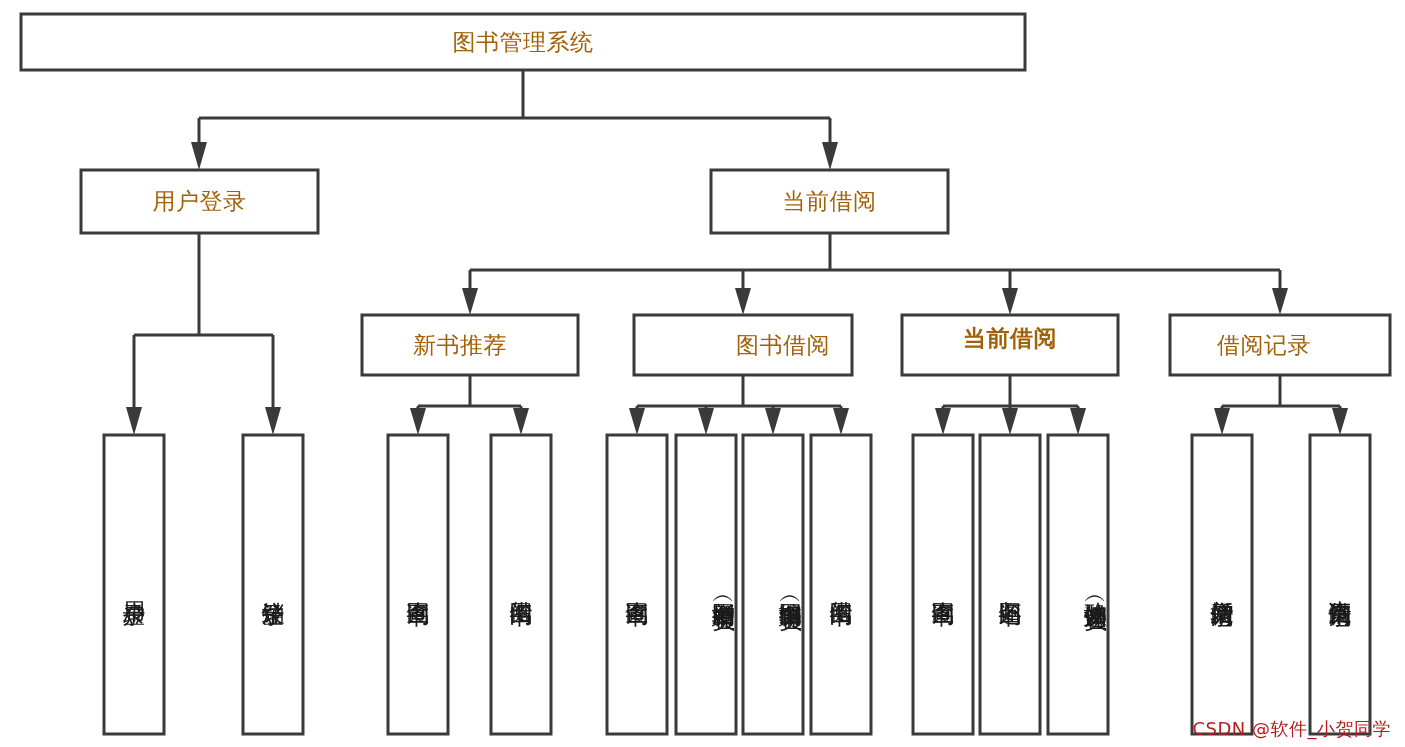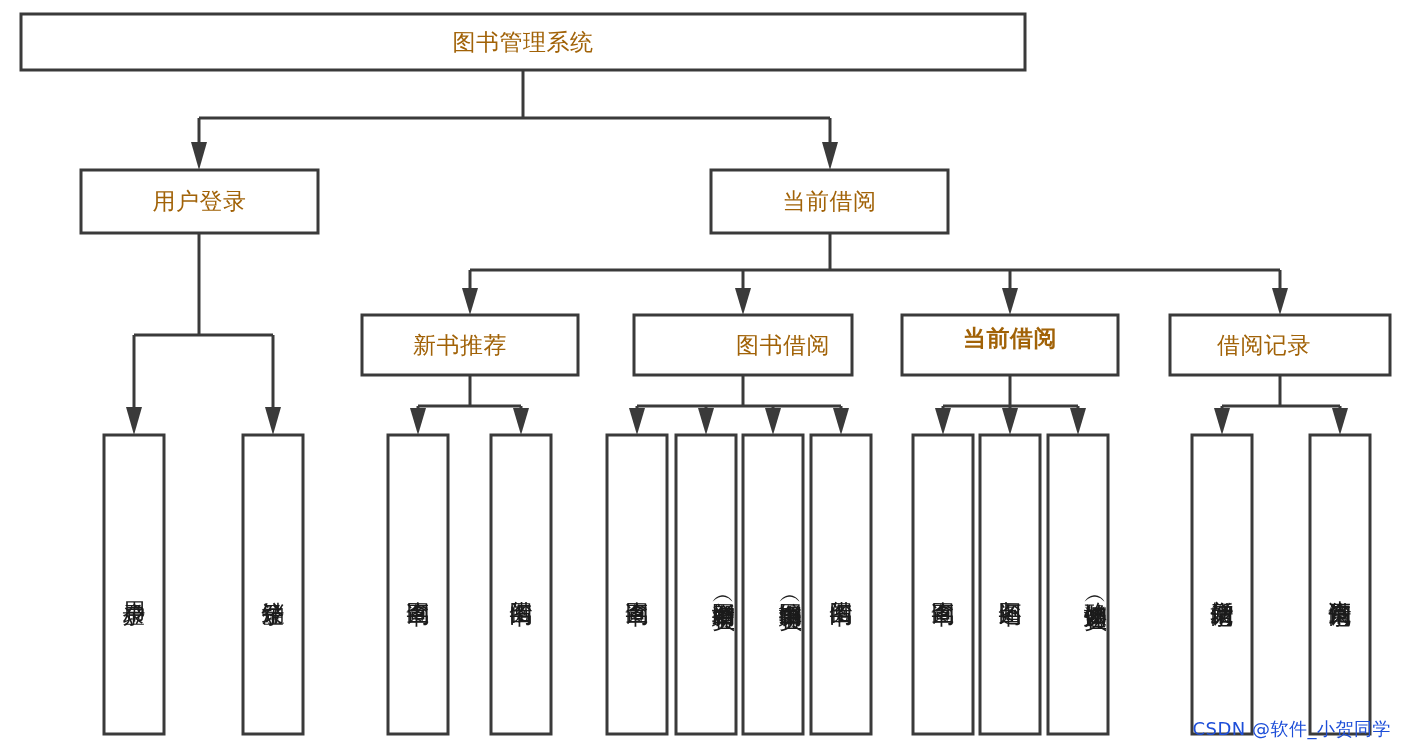--- a/index.html
+++ b/index.html
@@ -62,21 +62,21 @@
     line-height: 1.08;
     letter-spacing: 1px;
     writing-mode: vertical-rl;
     text-orientation: upright;
     pointer-events: none;
   }
   .watermark {
     position: absolute;
     right: 14px;
     bottom: 6px;
-    color: #1d4ed8;
+    color: #b91c1c;
     font-size: 18px;
     letter-spacing: 0.5px;
     white-space: nowrap;
   }
 </style>
 </head>
 <body>
 
 <div id="diagram-root">
 

